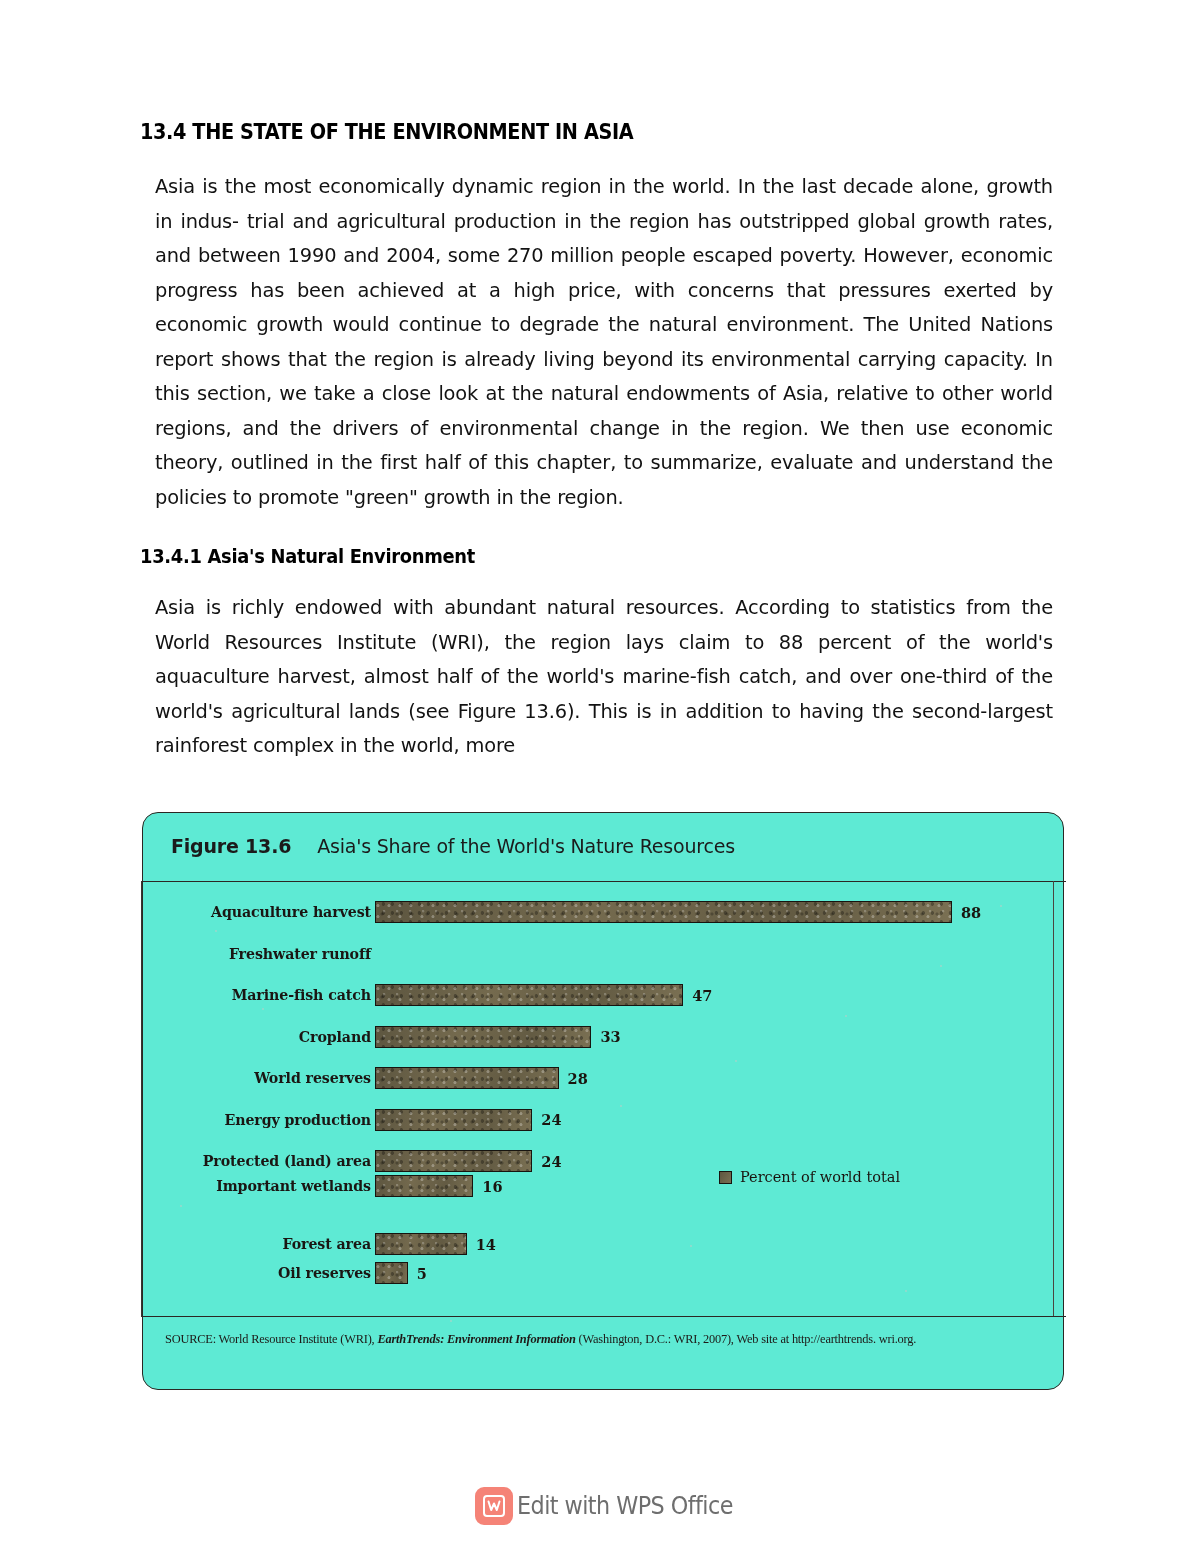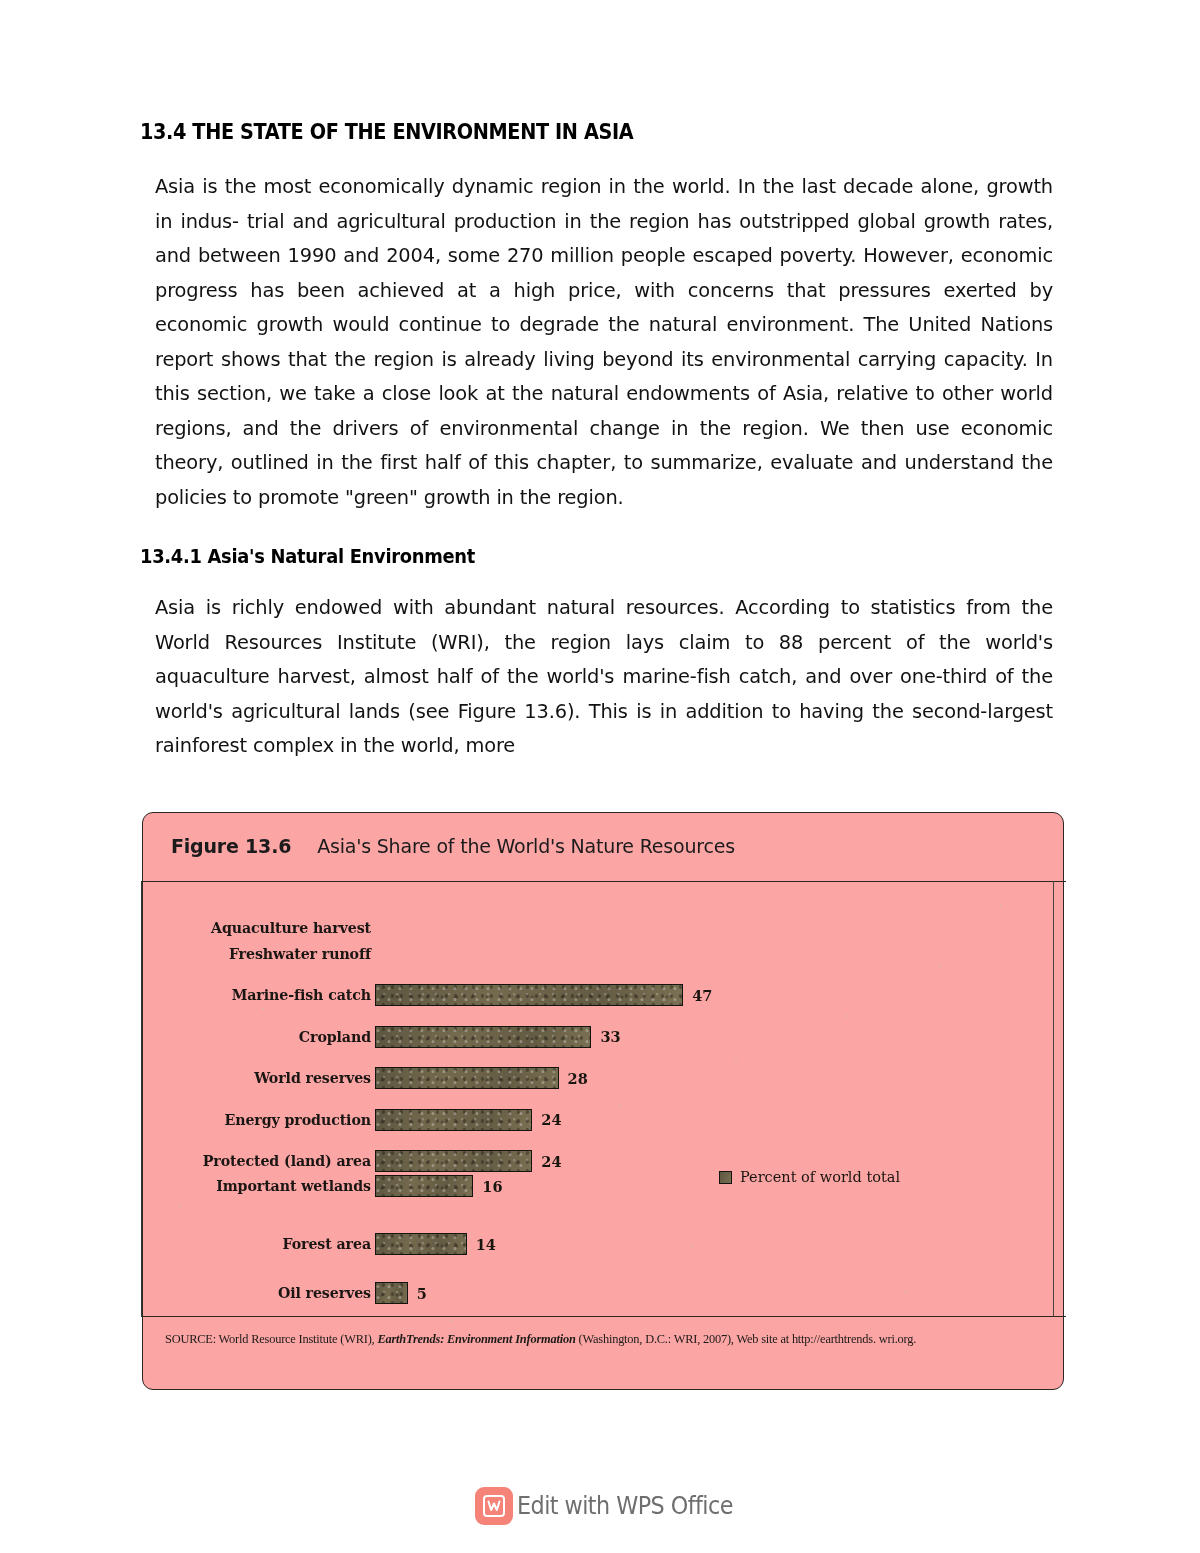--- a/index.html
+++ b/index.html
@@ -65,22 +65,22 @@
   p.para.last-loose { text-align: justify; }
 
   
   .figure-box {
     position: absolute;
     left: 142px;
     top: 812px;
     width: 922px;
     height: 578px;
     border: 1.6px solid #2b2723;
-    border-radius: 11px;
-    background: #fca5a5;
+    border-radius: 16px;
+    background: #5eead4;
     box-sizing: border-box;
   }
 
   .fig-caption {
     position: absolute;
     left: 28px;
     top: 22px;
     font-family: "DejaVu Sans", sans-serif;
     font-size: 19px;
     color: #1b1b1b;
@@ -282,22 +282,26 @@
 
     <div class="rule rule-top"></div>
     <div class="axis-line"></div>
     <div class="axis-line-right"></div>
 
     <div class="chart" id="chart">
       <div class="legend">
         <span class="legend-swatch"></span>
         <span class="legend-label">Percent of world total</span>
       </div>
-    <div class="bar-row" style="top: 28px; padding-left: 16px;">
+    <div class="bar-row" style="top: 12px; padding-left: 16px;">
           <div class="bar-label">Aquaculture harvest</div>
+          <div class="bar-track">
+            <div class="bar" style="width: 577px;"></div>
+            <div class="bar-value">88</div>
+          </div>
         </div>
         <div class="bar-row" style="top: 53.5px;">
           <div class="bar-label">Freshwater runoff</div>
         </div>
         <div class="bar-row" style="top: 95px;">
           <div class="bar-label">Marine-fish catch</div>
           <div class="bar-track">
             <div class="bar" style="width: 308.17px;"></div>
             <div class="bar-value">47</div>
           </div>
@@ -337,21 +341,21 @@
             <div class="bar-value">16</div>
           </div>
         </div>
         <div class="bar-row" style="top: 344px;">
           <div class="bar-label">Forest area</div>
           <div class="bar-track">
             <div class="bar" style="width: 91.7955px;"></div>
             <div class="bar-value">14</div>
           </div>
         </div>
-        <div class="bar-row" style="top: 393px;">
+        <div class="bar-row" style="top: 373px;">
           <div class="bar-label">Oil reserves</div>
           <div class="bar-track">
             <div class="bar" style="width: 32.7841px;"></div>
             <div class="bar-value">5</div>
           </div>
         </div>
       </div>
 
     <div class="rule rule-bottom"></div>
 

